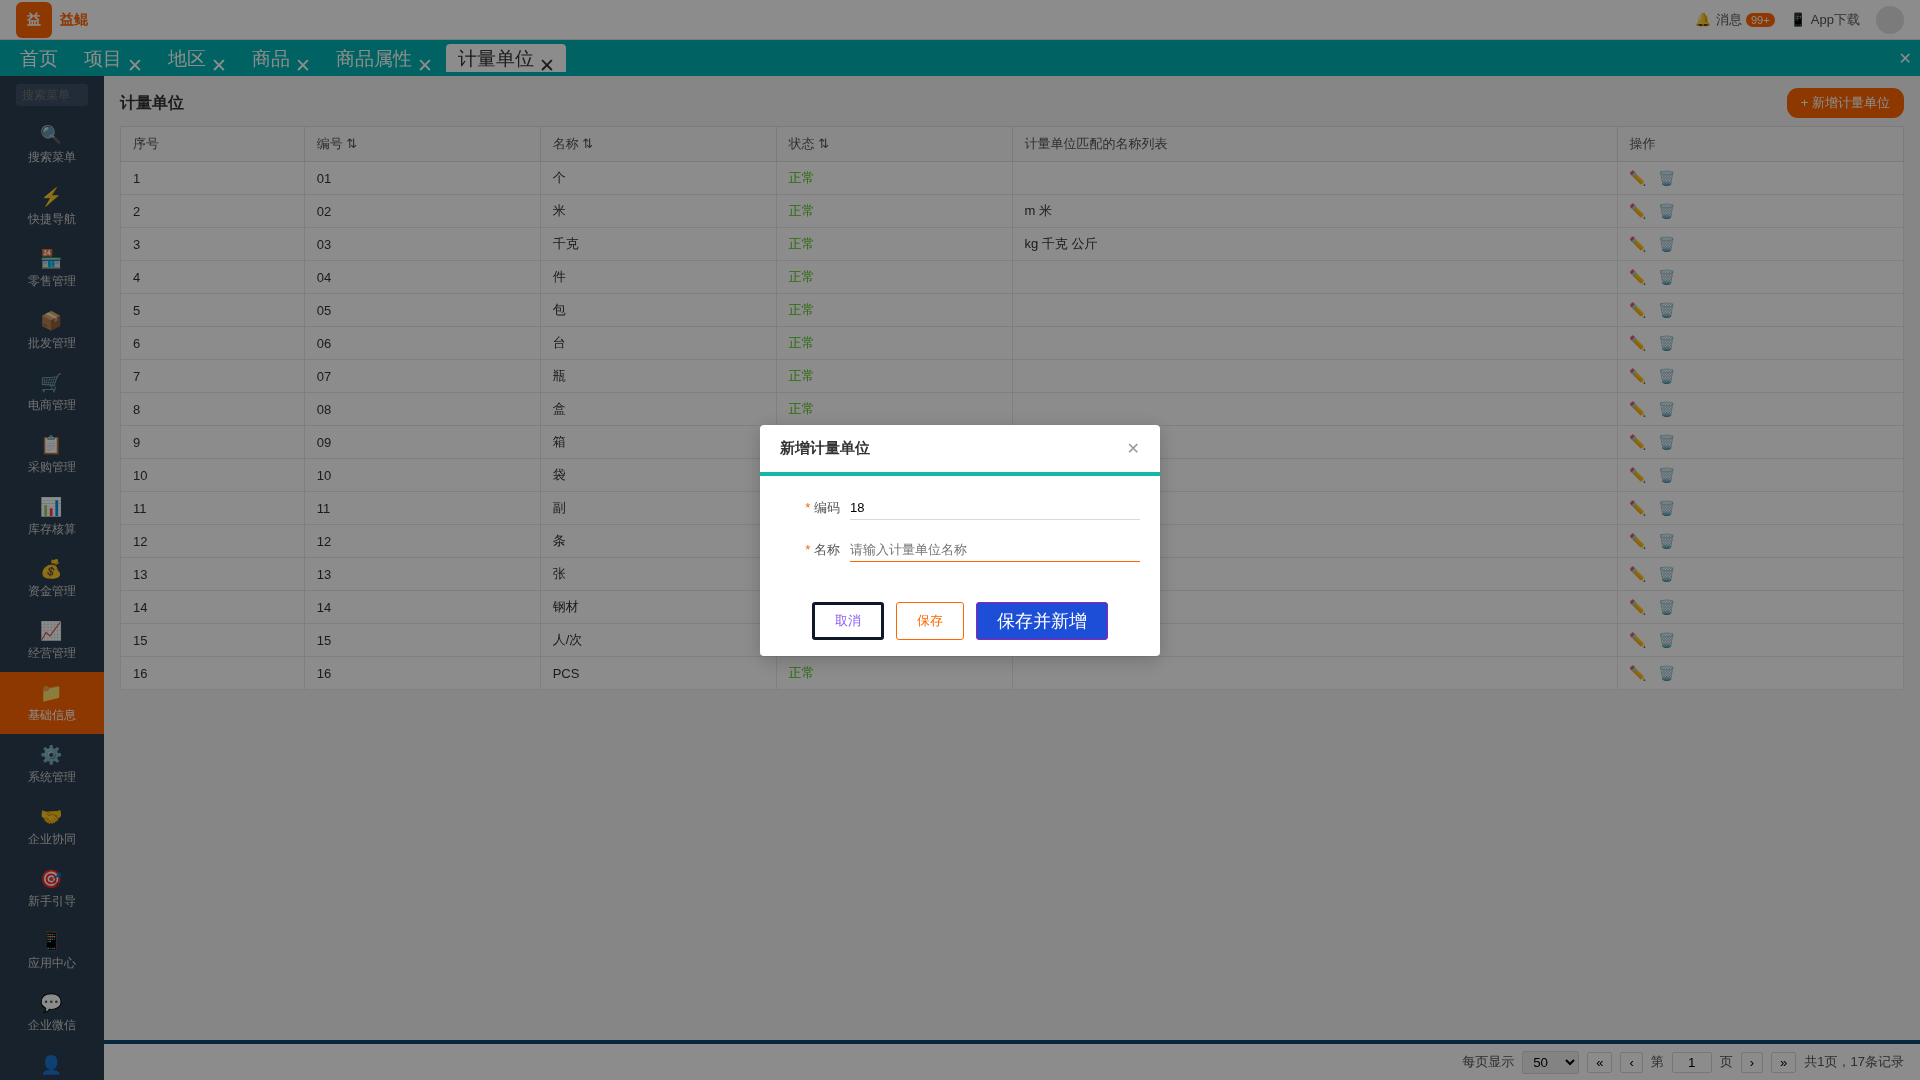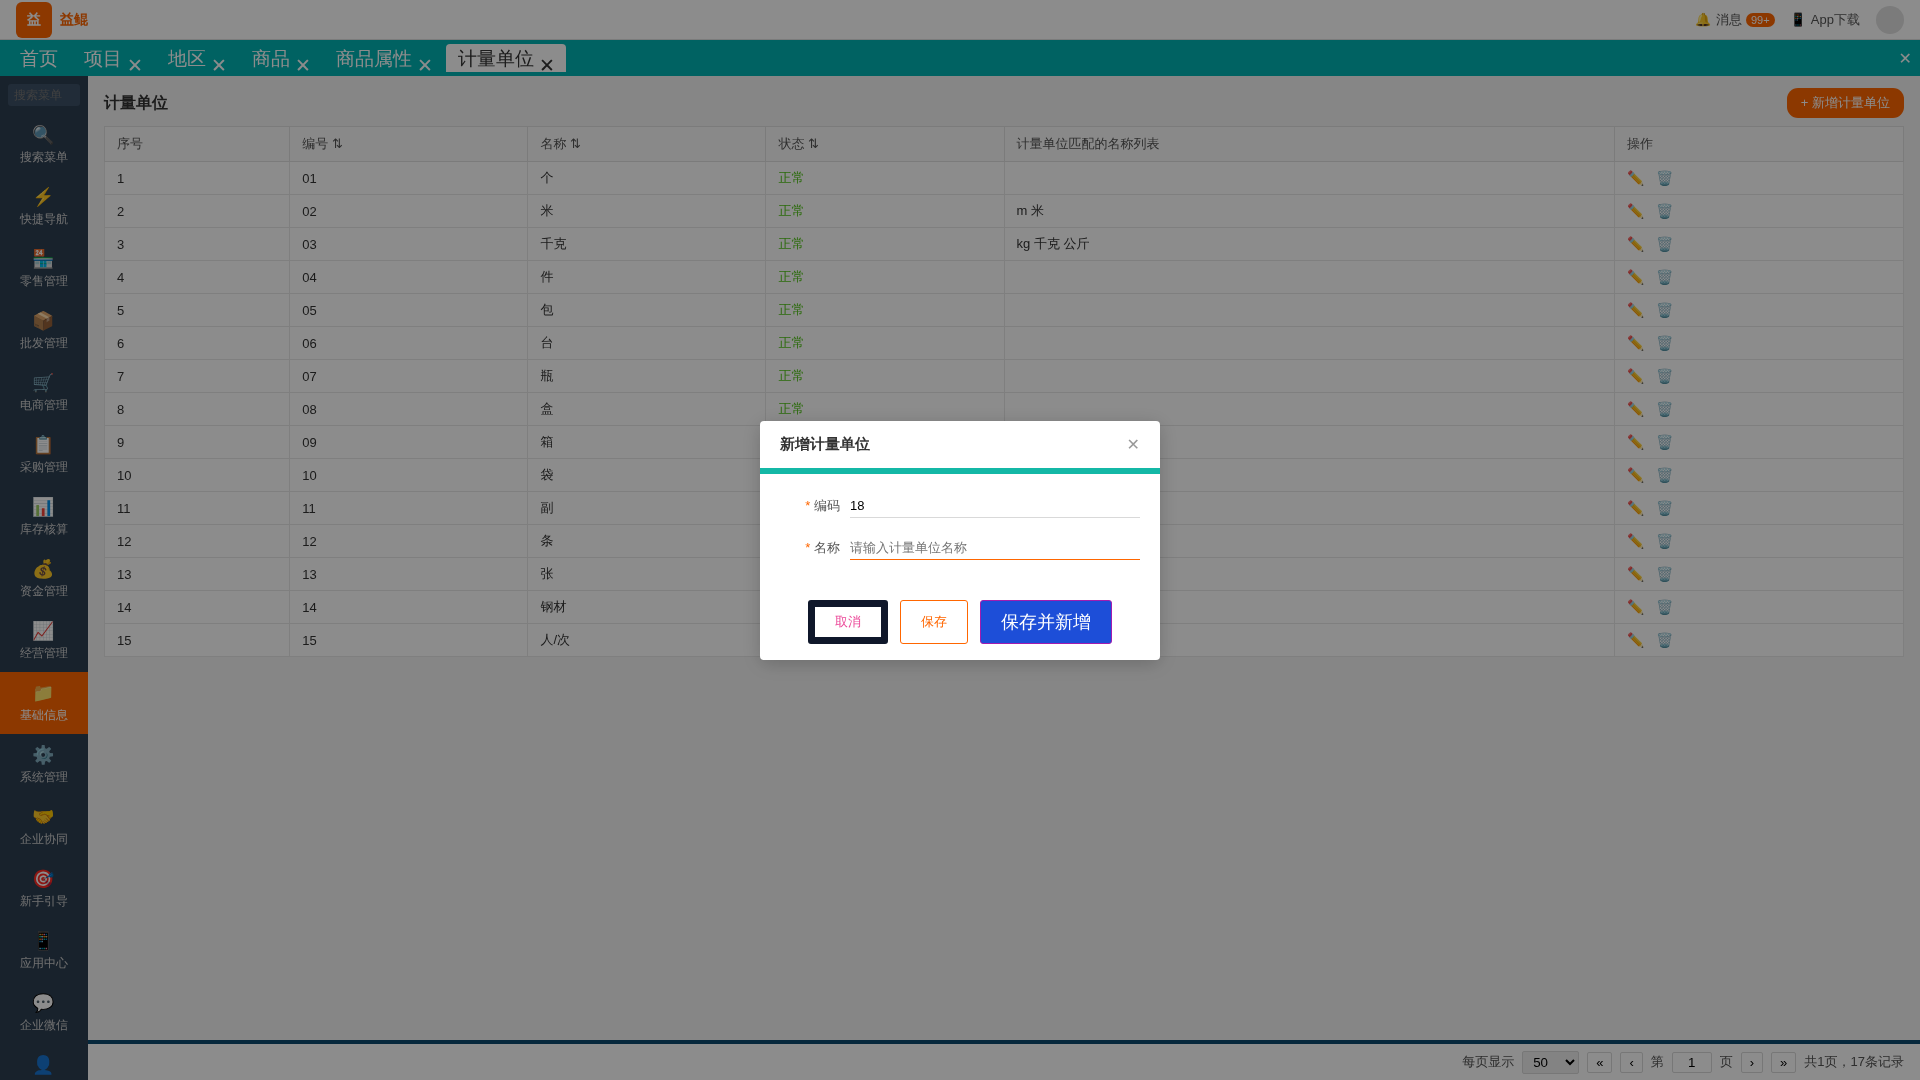--- a/index.html
+++ b/index.html
@@ -51,21 +51,21 @@
       color: #333;
     }
     .tab-close-btn { display: flex; align-items: center; justify-content: center; width: 14px; height: 14px; border-radius: 50%; }
     .tab-bar-close { margin-left: auto; color: #fff; cursor: pointer; font-size: 16px; }
 
     
     .main-layout { display: flex; flex: 1; overflow: hidden; }
 
     
     .sidebar {
-      width: 88px;
+      width: 104px;
       background: #2c3e50;
       display: flex;
       flex-direction: column;
       align-items: center;
       padding-top: 8px;
       flex-shrink: 0;
     }
     .sidebar-item {
       width: 100%;
       padding: 10px 0;
@@ -155,21 +155,21 @@
 
     
     .modal {
       background: #fff;
       border-radius: 4px;
       width: 400px;
       box-shadow: 0 4px 20px rgba(0,0,0,0.2);
     }
     .modal-header {
       padding: 14px 20px;
-      border-bottom: 6px solid #14b8a6;
+      border-bottom: 4px solid #14b8a6;
       display: flex;
       align-items: flex-start;
       justify-content: space-between;
       gap: 40px;
     }
     .modal-title { font-size: 15px; font-weight: bold; color: #333; }
     .modal-close { cursor: pointer; font-size: 16px; color: #999; }
     .modal-body { padding: 20px 20px 10px; }
     .form-row {
       display: flex;
@@ -193,21 +193,21 @@
       font-size: 13px;
       outline: none;
     }
     .form-input.active-input { border-bottom-color: #f60; }
     .modal-footer {
       padding: 12px 20px 16px;
       display: flex;
       justify-content: center;
       gap: 12px;
     }
-    .btn-cancel { border: 7px solid #0f172a; background: #fff; color: #ec4899; padding: 6px 20px; border-radius: 3px; cursor: pointer; font-size: 13px; font-family: Liberation Serif, serif; }
+    .btn-cancel { border: 3px solid #0f172a; background: #fff; color: #8b5cf6; padding: 6px 20px; border-radius: 3px; cursor: pointer; font-size: 13px; font-family: Liberation Serif, serif; }
     .btn-save { border: 1px solid #f60; background: #fff; color: #f60; padding: 6px 20px; border-radius: 3px; cursor: pointer; font-size: 13px; }
     .btn-save-new { border: 1px solid #a21caf; background: #1d4ed8; color: #fff; padding: 6px 20px; border-radius: 3px; cursor: pointer; font-size: 18px; }
   </style>
 </head>
 <body>
 
 <div class="top-header">
   <div class="logo-area">
     <div class="logo-icon">益</div>
     <span class="logo-text">益鲲</span>
@@ -501,20 +501,31 @@
     <td>15</td>
     <td>15</td>
     <td>人/次</td>
     <td><span class="status-normal">正常</span></td>
     <td></td>
     <td>
       <span class="action-btn" title="编辑">✏️</span>
       <span class="action-btn" title="删除">🗑️</span>
     </td>
   </tr>
+            <tr>
+    <td>16</td>
+    <td>16</td>
+    <td>PCS</td>
+    <td><span class="status-normal">正常</span></td>
+    <td></td>
+    <td>
+      <span class="action-btn" title="编辑">✏️</span>
+      <span class="action-btn" title="删除">🗑️</span>
+    </td>
+  </tr>
           </tbody>
       </table>
     </div>
 
     <div class="pagination">
       <span>每页显示</span>
       <select class="page-size-select">
         <option>50</option>
         <option>10</option>
         <option>20</option>

